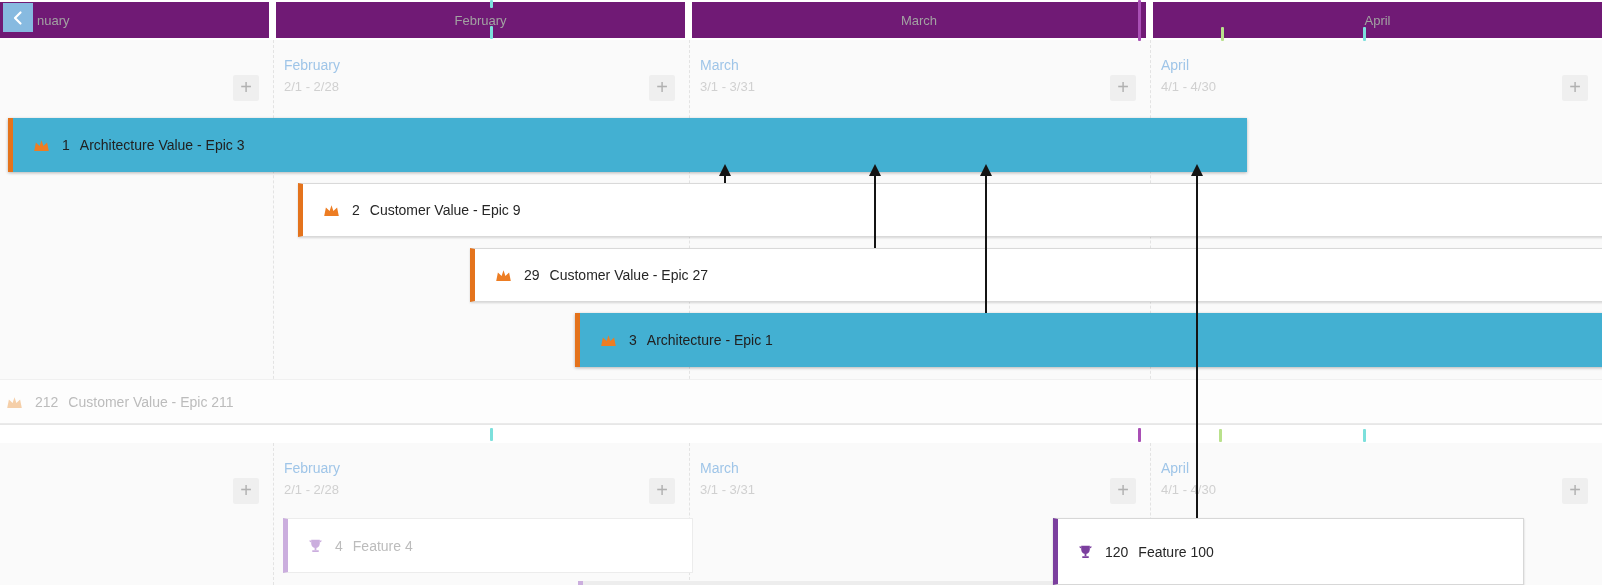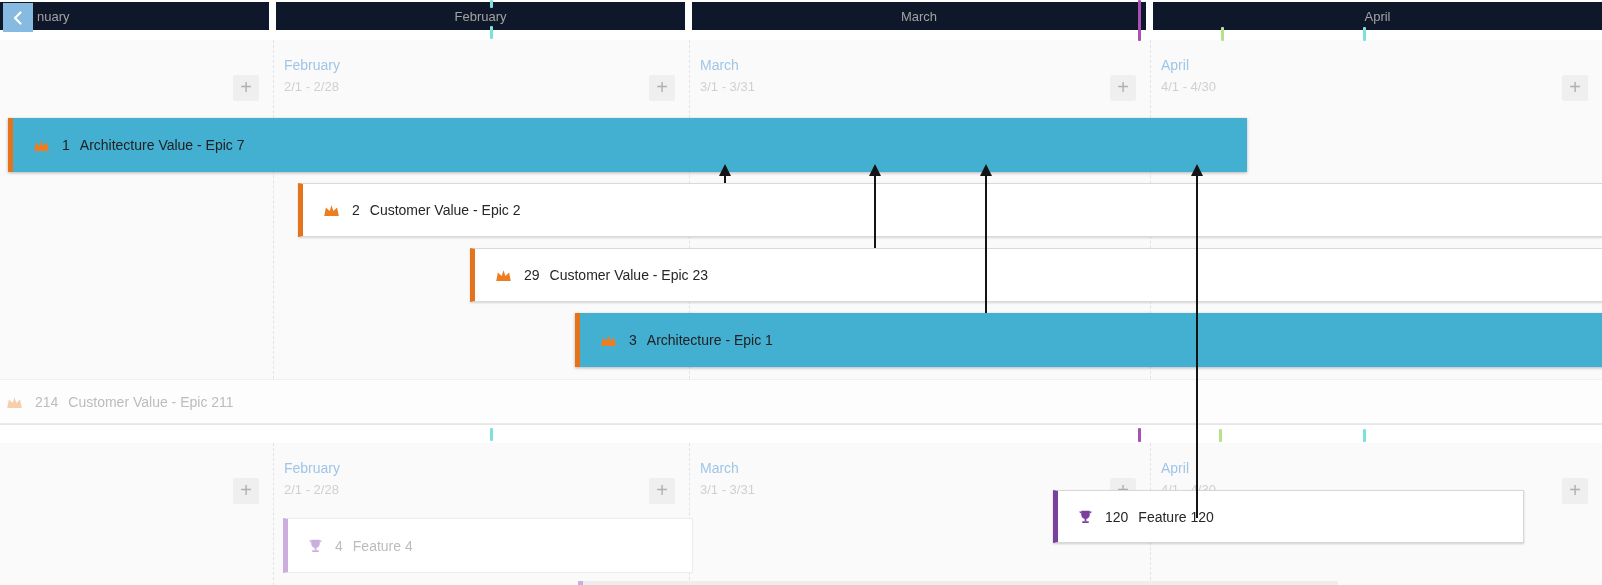--- a/index.html
+++ b/index.html
@@ -2,21 +2,21 @@
 <html><head>
 <meta charset="utf-8">
 <style>
   html,body{margin:0;padding:0;background:#fff;}
   .viewport{
     position:relative;width:1602px;height:585px;overflow:hidden;background:#ffffff;
     font-family:"Liberation Sans",sans-serif;
   }
   
   .month-seg{
-    position:absolute;top:2px;height:28px;background:#0f172a;color:#a2a2a2;
+    position:absolute;top:2px;height:36px;background:#701a75;color:#a2a2a2;
     font-size:13px;display:flex;align-items:center;justify-content:center;overflow:hidden;
   }
   .month-seg.left{justify-content:flex-start;padding-left:37px;box-sizing:border-box;}
   .back-btn{
     position:absolute;left:3px;top:3px;width:30px;height:29px;background:#87bae0;
     display:flex;align-items:center;justify-content:center;cursor:pointer;z-index:30;
   }
   .tick{position:absolute;width:3px;border-radius:1px;z-index:6;}
   
   .lane{position:absolute;left:0;width:1602px;background:#fafafa;}
@@ -95,56 +95,56 @@
       <div class="col-range" style="left: 1161px; top: 39px;">4/1 - 4/30</div>
       <div class="add-btn" style="left: 1562px; top: 35px;">+</div>
     </div>
     <div class="bar teal" style="left: 8px; top: 118px; width: 1239px; height: 54px;">
       <span class="bar-icon">
         <svg width="17" height="14" viewBox="0 0 17 14">
           <path fill="#ed7d23" d="M1.2 13 L2.9 4.4 L6.6 8.1 L8.5 2.2 L10.4 8.1 L14.1 4.4 L15.8 13 Z"></path>
         </svg>
       </span>
       <span class="bar-id">1</span>
-      <span class="bar-title">Architecture Value - Epic 7</span>
+      <span class="bar-title">Architecture Value - Epic 3</span>
     </div>
     <div class="bar outline" style="left: 298px; top: 183px; width: 1306px; height: 54px;">
       <span class="bar-icon">
         <svg width="17" height="14" viewBox="0 0 17 14">
           <path fill="#ed7d23" d="M1.2 13 L2.9 4.4 L6.6 8.1 L8.5 2.2 L10.4 8.1 L14.1 4.4 L15.8 13 Z"></path>
         </svg>
       </span>
       <span class="bar-id">2</span>
-      <span class="bar-title">Customer Value - Epic 2</span>
+      <span class="bar-title">Customer Value - Epic 9</span>
     </div>
     <div class="bar outline" style="left: 470px; top: 248px; width: 1134px; height: 54px;">
       <span class="bar-icon">
         <svg width="17" height="14" viewBox="0 0 17 14">
           <path fill="#ed7d23" d="M1.2 13 L2.9 4.4 L6.6 8.1 L8.5 2.2 L10.4 8.1 L14.1 4.4 L15.8 13 Z"></path>
         </svg>
       </span>
       <span class="bar-id">29</span>
-      <span class="bar-title">Customer Value - Epic 23</span>
+      <span class="bar-title">Customer Value - Epic 27</span>
     </div>
     <div class="bar teal" style="left: 575px; top: 313px; width: 1029px; height: 54px;">
       <span class="bar-icon">
         <svg width="17" height="14" viewBox="0 0 17 14">
           <path fill="#ed7d23" d="M1.2 13 L2.9 4.4 L6.6 8.1 L8.5 2.2 L10.4 8.1 L14.1 4.4 L15.8 13 Z"></path>
         </svg>
       </span>
       <span class="bar-id">3</span>
       <span class="bar-title">Architecture - Epic 1</span>
     </div>
     <div class="bar faded-epic" style="left: -6px; top: 379px; width: 1614px; height: 45px;">
       <span class="bar-icon">
         <svg width="17" height="14" viewBox="0 0 17 14">
           <path fill="#f5cfa9" d="M1.2 13 L2.9 4.4 L6.6 8.1 L8.5 2.2 L10.4 8.1 L14.1 4.4 L15.8 13 Z"></path>
         </svg>
       </span>
-      <span class="bar-id">214</span>
+      <span class="bar-id">212</span>
       <span class="bar-title">Customer Value - Epic 211</span>
     </div>
     <div class="lane" style="top: 443px; height: 142px;">
       <div class="add-btn" style="left: 233px; top: 35px;">+</div>
       <div class="col-sep" style="left: 273px; height: 142px;"></div>
       <div class="col-month" style="left: 284px; top: 17px;">February</div>
       <div class="col-range" style="left: 284px; top: 39px;">2/1 - 2/28</div>
       <div class="add-btn" style="left: 649px; top: 35px;">+</div>
       <div class="col-sep" style="left: 689px; height: 142px;"></div>
       <div class="col-month" style="left: 700px; top: 17px;">March</div>
@@ -160,31 +160,31 @@
         <svg width="15" height="15" viewBox="0 0 15 15">
           <path fill="#cbaede" d="M3.2 1.8 h8.6 v3.8 a4.3 4.3 0 0 1 -8.6 0 Z"></path>
           <path fill="#cbaede" d="M1.2 2.6 h2 v1.6 h-0.6 a1.9 1.9 0 0 1 -1.4 -1.6 Z M13.8 2.6 h-2 v1.6 h0.6 a1.9 1.9 0 0 0 1.4 -1.6 Z"></path>
           <rect fill="#cbaede" x="6.6" y="9.6" width="1.8" height="2.6"></rect>
           <rect fill="#cbaede" x="4.2" y="12.2" width="6.6" height="1.8" rx="0.4"></rect>
         </svg>
       </span>
       <span class="bar-id">4</span>
       <span class="bar-title">Feature 4</span>
     </div>
-    <div class="bar outline-strong" style="left: 1053px; top: 490px; width: 471px; height: 53px;">
+    <div class="bar outline-strong" style="left: 1053px; top: 518px; width: 471px; height: 67px;">
       <span class="bar-icon">
         <svg width="15" height="15" viewBox="0 0 15 15">
           <path fill="#7b3f9e" d="M3.2 1.8 h8.6 v3.8 a4.3 4.3 0 0 1 -8.6 0 Z"></path>
           <path fill="#7b3f9e" d="M1.2 2.6 h2 v1.6 h-0.6 a1.9 1.9 0 0 1 -1.4 -1.6 Z M13.8 2.6 h-2 v1.6 h0.6 a1.9 1.9 0 0 0 1.4 -1.6 Z"></path>
           <rect fill="#7b3f9e" x="6.6" y="9.6" width="1.8" height="2.6"></rect>
           <rect fill="#7b3f9e" x="4.2" y="12.2" width="6.6" height="1.8" rx="0.4"></rect>
         </svg>
       </span>
       <span class="bar-id">120</span>
-      <span class="bar-title">Feature 120</span>
+      <span class="bar-title">Feature 100</span>
     </div>
     <div class="stub-bar" style="left: 578px; top: 581px; width: 755px; height: 4px;"></div>
     <div class="row-sep" style="top: 424px;"></div>
     <div class="dep-line" style="left: 724px; top: 174px; height: 9px;"></div>
     <div class="dep-head" style="left: 719px; top: 164px;"></div>
     <div class="dep-line" style="left: 874px; top: 174px; height: 74px;"></div>
     <div class="dep-head" style="left: 869px; top: 164px;"></div>
     <div class="dep-line" style="left: 985px; top: 174px; height: 139px;"></div>
     <div class="dep-head" style="left: 980px; top: 164px;"></div>
     <div class="dep-line" style="left: 1196px; top: 174px; height: 344px;"></div>

